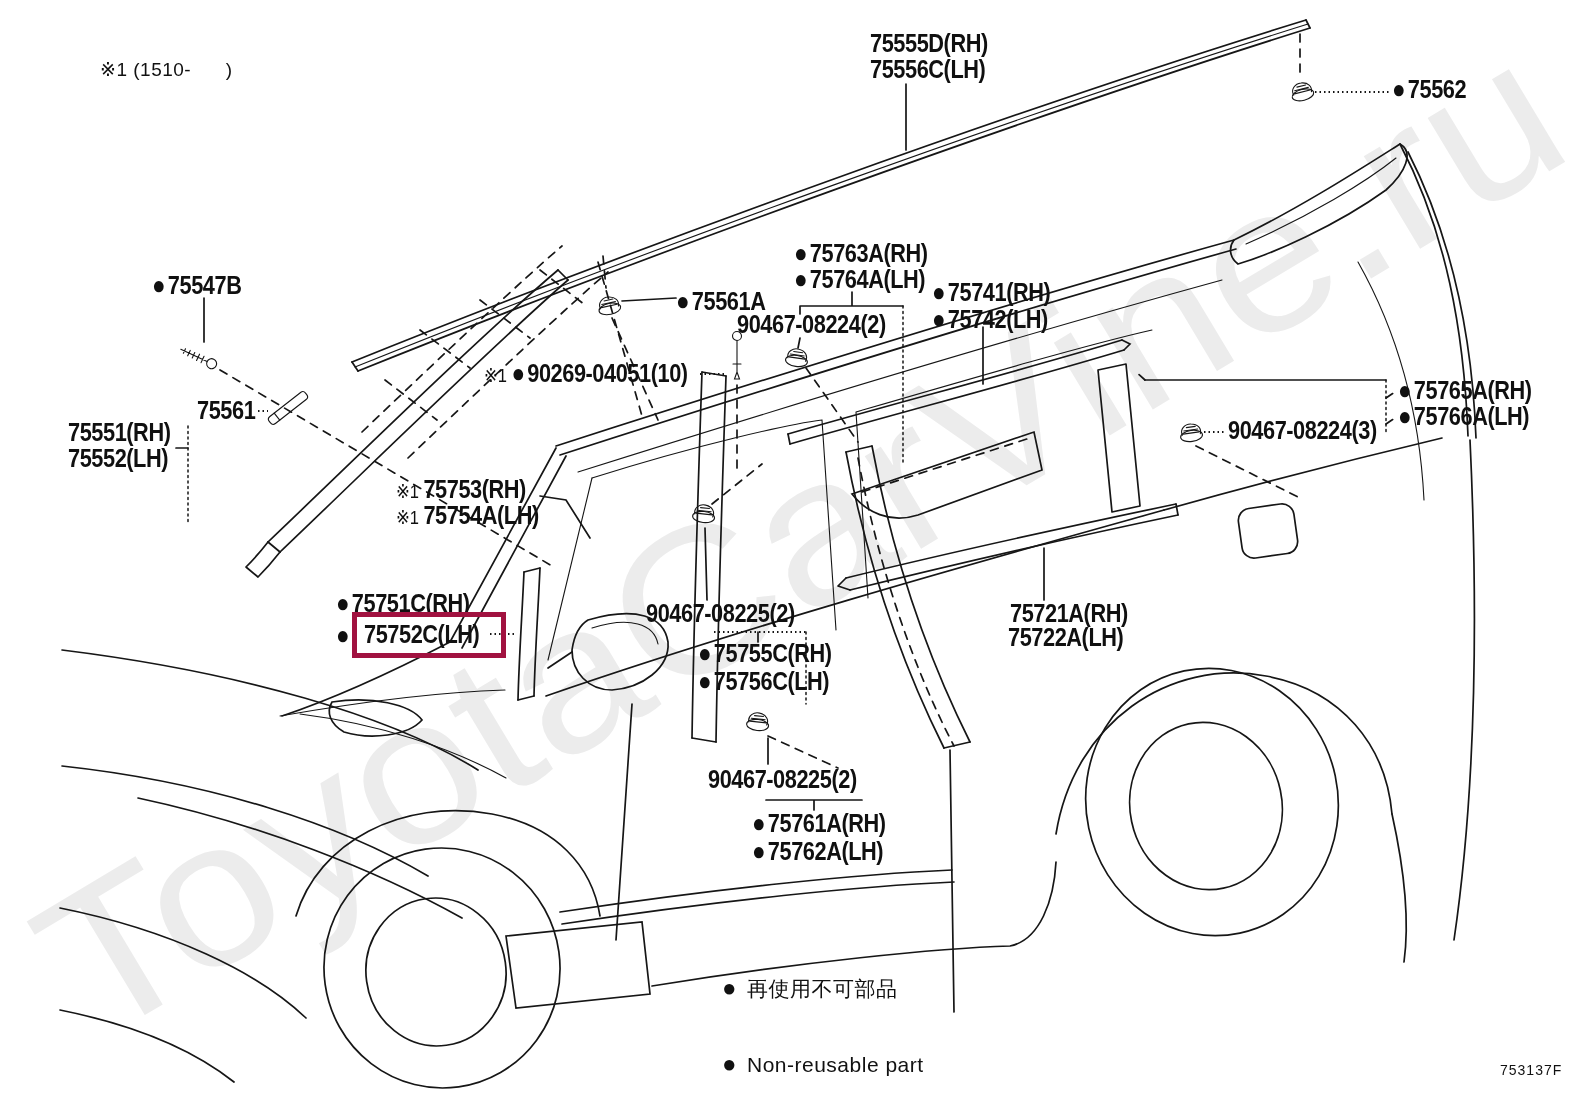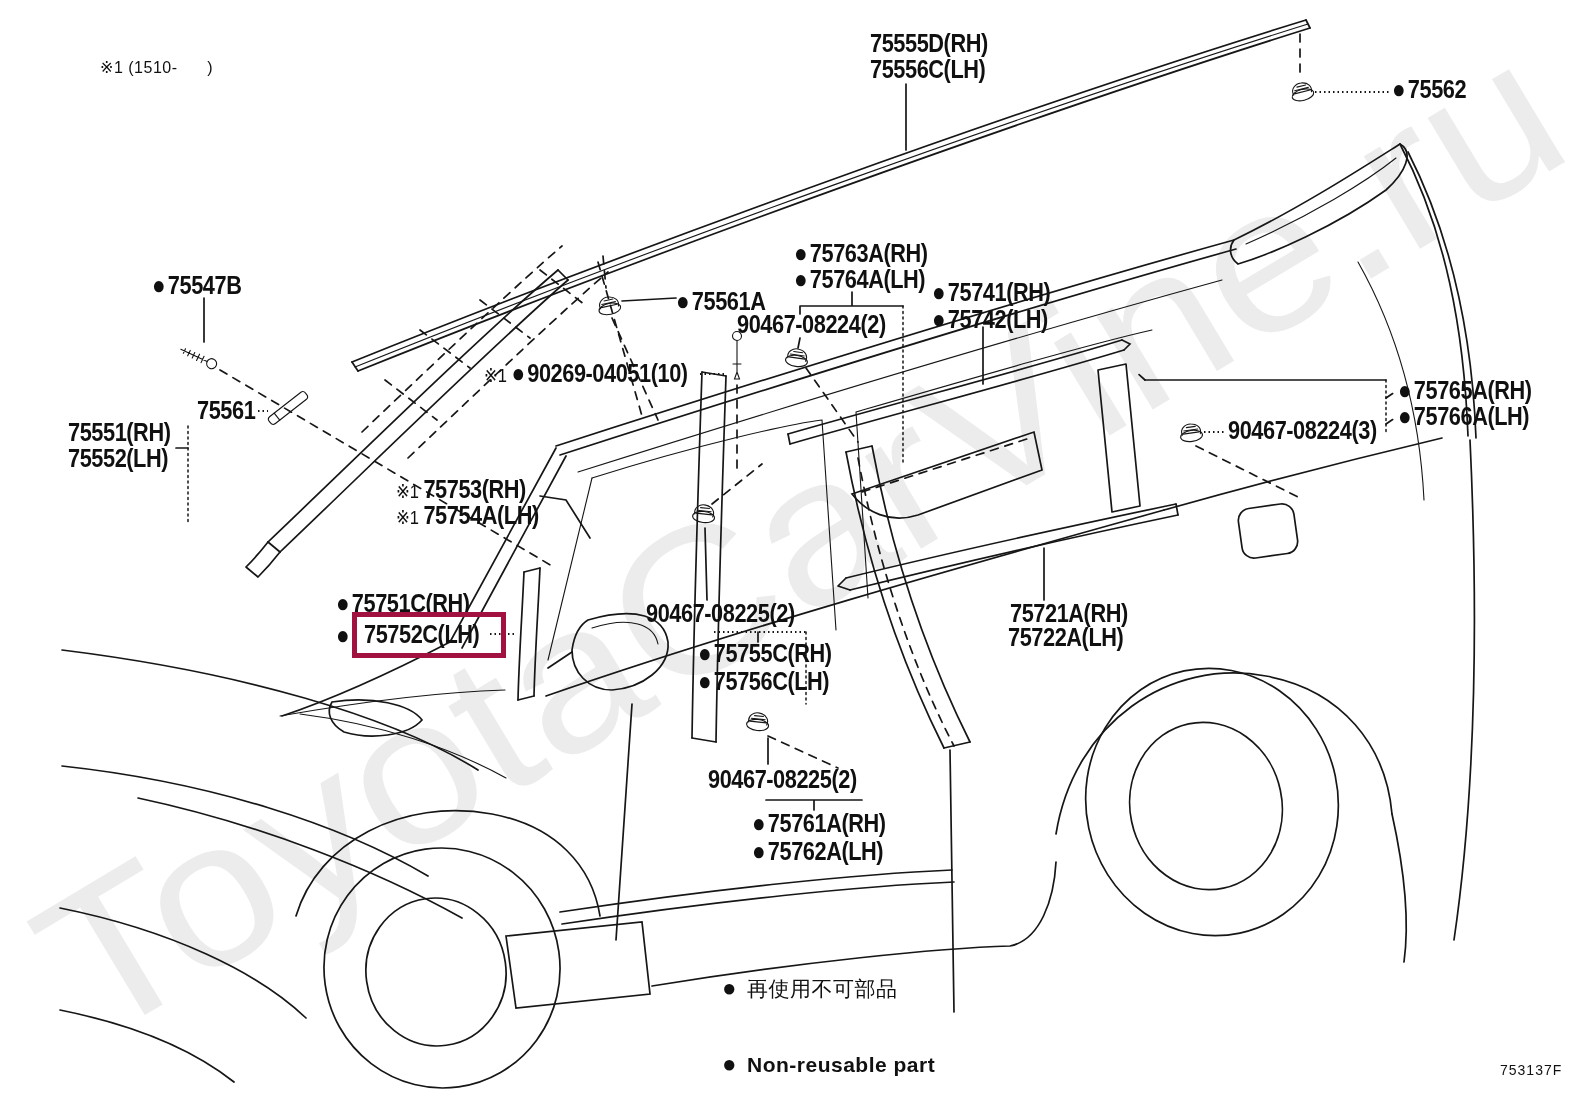--- a/index.html
+++ b/index.html
@@ -3,21 +3,21 @@
 <meta charset="utf-8">
 <style>
   html,body{margin:0;padding:0;background:#ffffff;}
   #stage{position:relative;width:1592px;height:1099px;background:#fff;overflow:hidden;
          font-family:"Liberation Sans","DejaVu Sans",sans-serif;color:#111;}
   #art{position:absolute;left:0;top:0;}
   .lbl{position:absolute;white-space:nowrap;font-weight:700;font-size:25px;line-height:1.05;
        letter-spacing:-0.5px;color:#101010;transform:scaleX(.87);transform-origin:0 0;}
   .lbl .pre{font-weight:400;font-size:19px;margin-right:5px;letter-spacing:0;}
   .lbl .dotb{font-size:26px;margin-right:3px;}
-  .note{position:absolute;font-size:16px;font-weight:400;white-space:pre;letter-spacing:.5px;}
+  .note{position:absolute;font-size:19px;font-weight:400;white-space:pre;letter-spacing:.5px;}
   .legend-row{position:absolute;font-size:21px;font-weight:400;white-space:nowrap;letter-spacing:.5px;}
   .legend-row .dotb{font-size:24px;margin-right:10px;}
   .code{position:absolute;font-size:14px;font-weight:400;letter-spacing:1px;}
   .hl-box{position:absolute;border:5px solid #a11240;display:flex;align-items:center;
           padding:1px 7px 2px 7px;}
   .hl-box span{font-weight:700;font-size:25px;letter-spacing:-0.5px;transform:scaleX(.87);
                transform-origin:0 50%;white-space:nowrap;}
   .ln{stroke:#161616;stroke-width:1.7;fill:none;stroke-linecap:round;}
   .th{stroke-width:1.1;}
   .dash{stroke-dasharray:8 7;}
@@ -254,17 +254,17 @@
 
   <div class="lbl" style="left:1010px;top:600px;"><span>75721A(RH)</span></div>
   <div class="lbl" style="left:1008px;top:624px;"><span>75722A(LH)</span></div>
 
   <div class="lbl" style="left:708px;top:766px;"><span>90467-08225(2)</span></div>
 
   <div class="lbl" style="left:752px;top:810px;"><span class="dotb">●</span><span>75761A(RH)</span></div>
   <div class="lbl" style="left:752px;top:838px;"><span class="dotb">●</span><span>75762A(LH)</span></div>
 
   <div class="legend-row" style="left:722px;top:974px;"><span class="dotb">●</span><span>再使用不可部品</span></div>
-  <div class="legend-row" style="left:722px;top:1050px;font-weight:bold;"><span class="dotb">●</span><span>Non-reusable part</span></div>
+  <div class="legend-row" style="left:722px;top:1050px;"><span class="dotb">●</span><span>Non-reusable part</span></div>
 
   <div class="code" style="left:1500px;top:1062px;">753137F</div>
 
 </div>
 
 </body></html>

